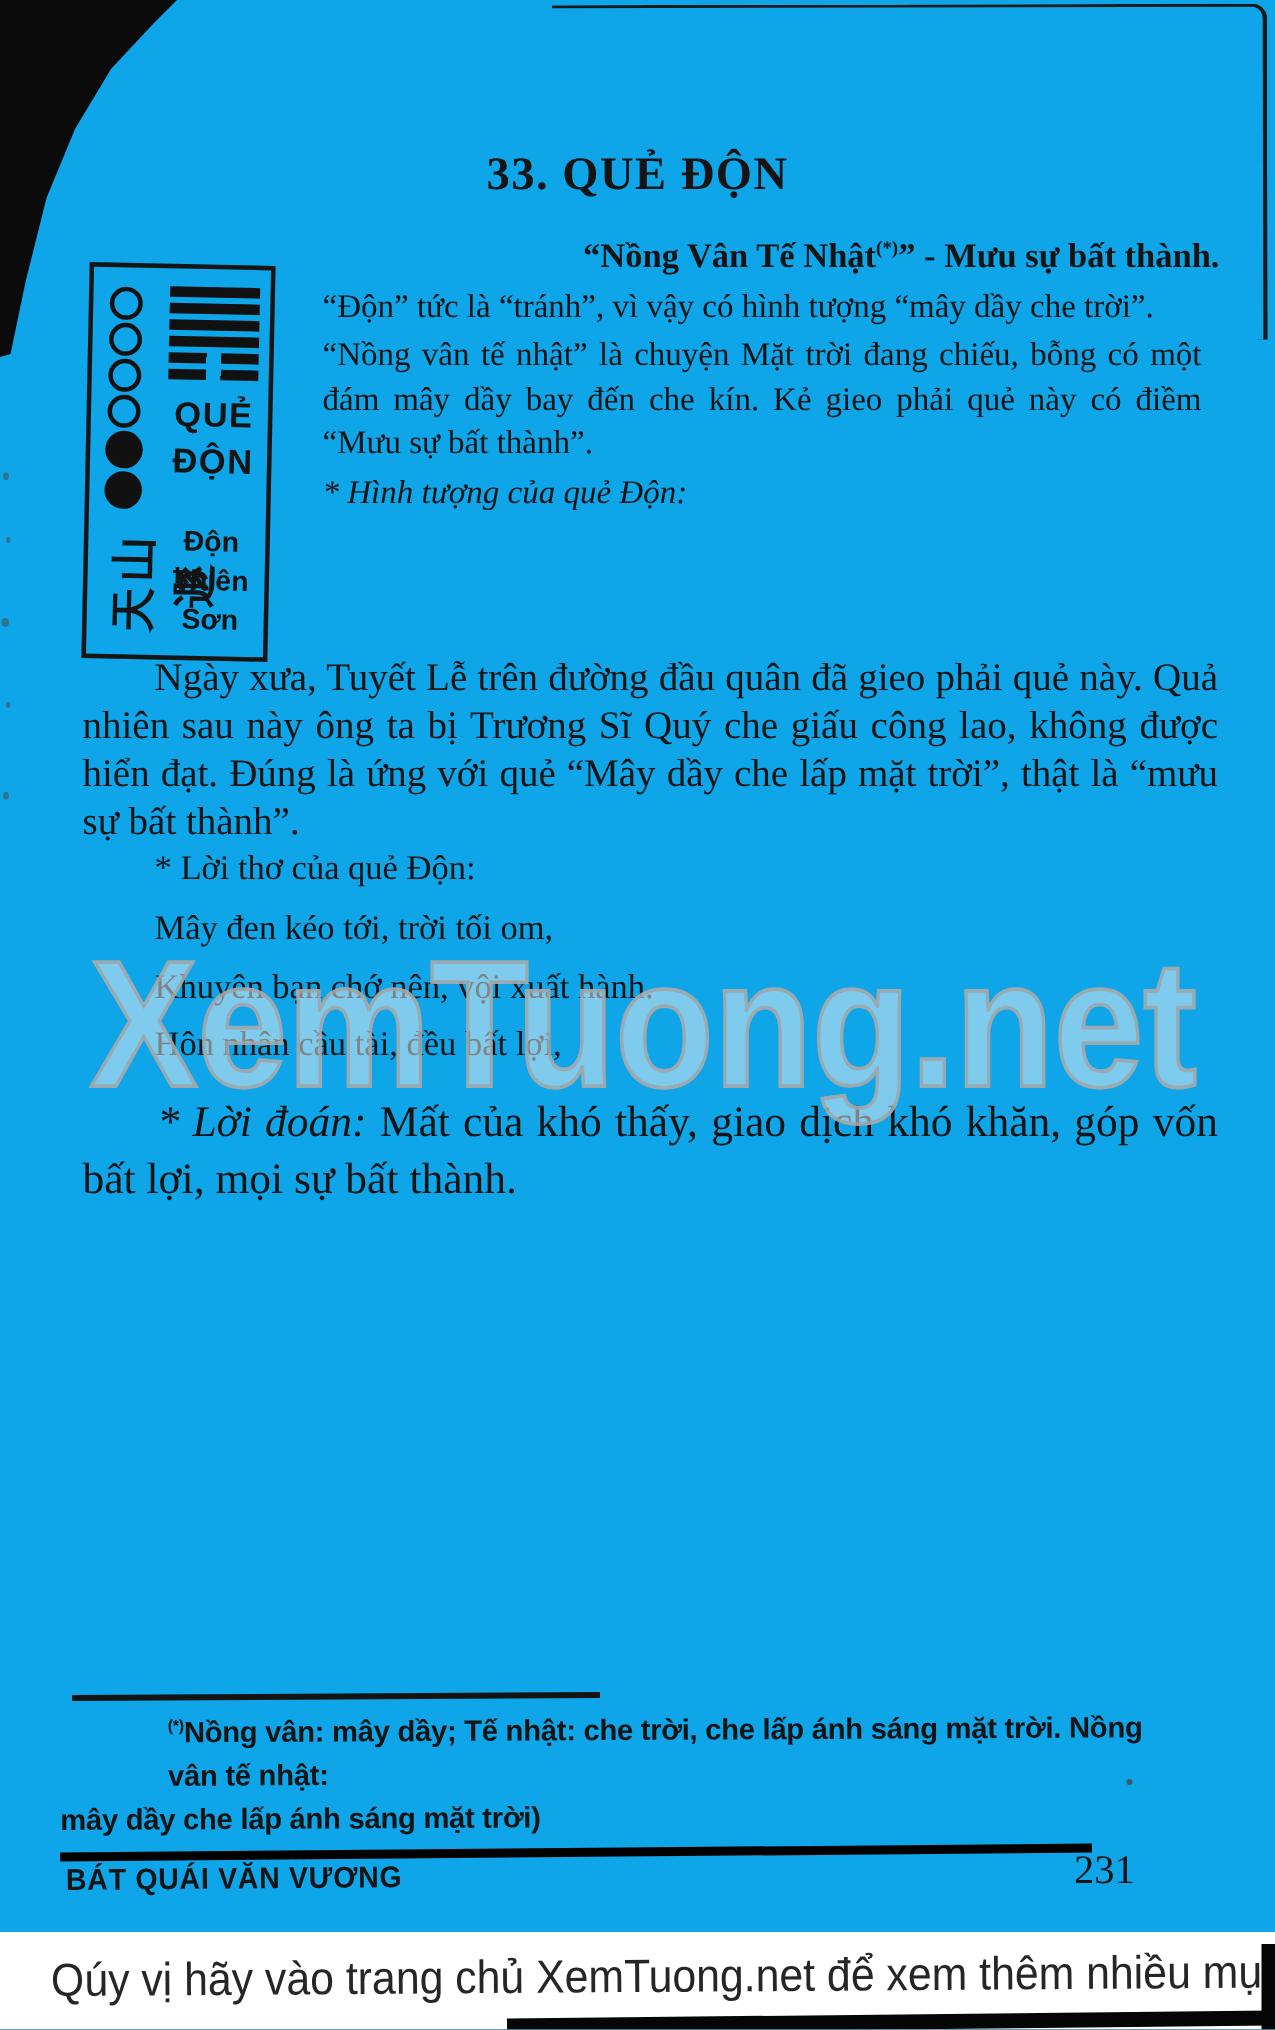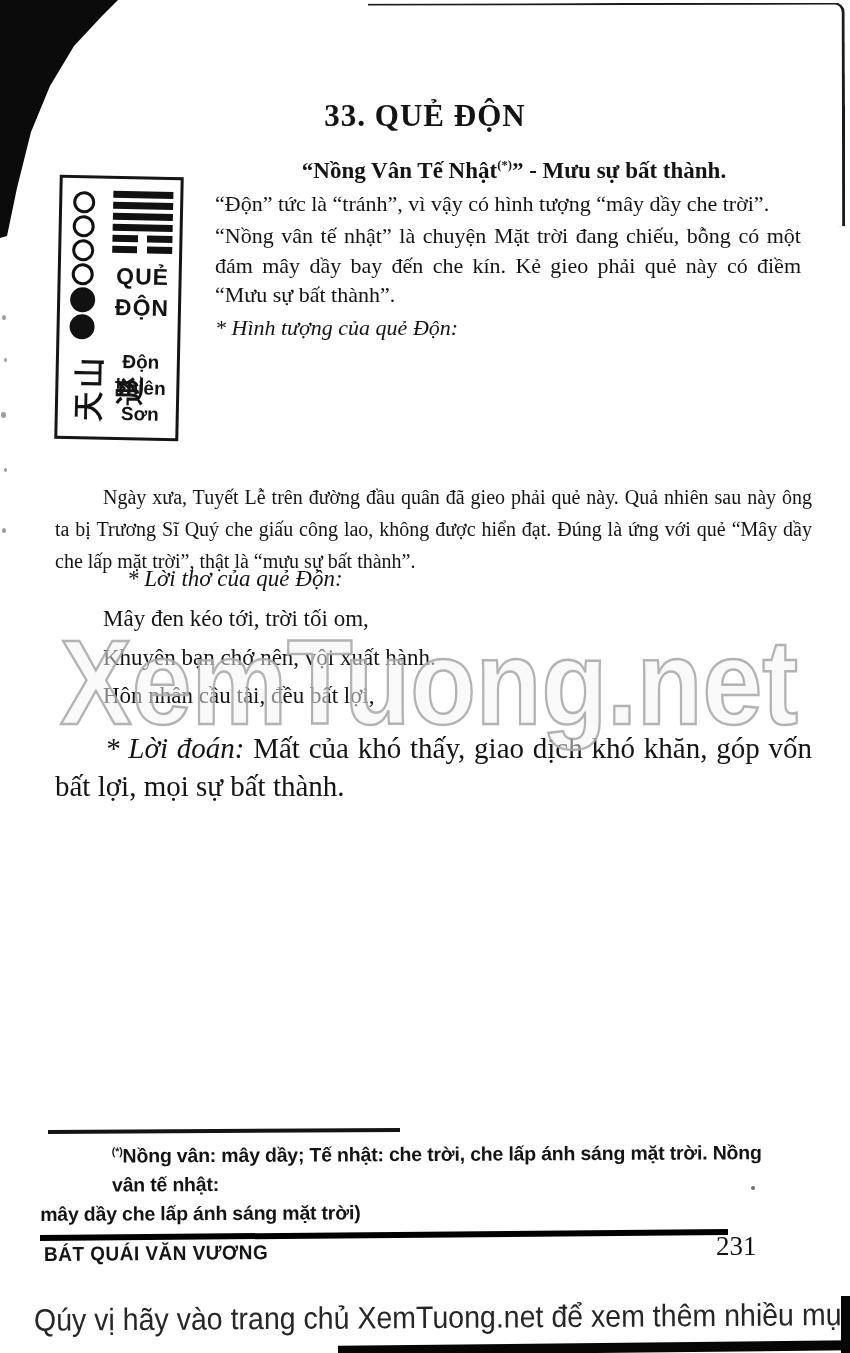--- a/index.html
+++ b/index.html
@@ -1,20 +1,20 @@
 <!DOCTYPE html>
 <html lang="vi"><head>
 <meta charset="utf-8">
 <style>
   html,body{margin:0;padding:0;background:#888;}
   .page{
     position:relative;
     width:850px;height:1353px;
     margin:0 auto;
-    background:#ffffff;
+    background:#0ea5e9;
     overflow:hidden;
     font-family:"Liberation Serif","DejaVu Serif",serif;
     color:#141414;
   }
   
   .blob-topleft{
     position:absolute;left:0;top:0;width:120px;height:238px;background:#0b0b0b;
     clip-path:polygon(0 0,118px 0,102px 16px,74px 46px,50px 86px,31px 132px,17px 188px,7px 236px,0 238px);
   }
   .edge-topright{
@@ -39,27 +39,27 @@
   .hline.broken{background:linear-gradient(to right,#111 0 42%,transparent 42% 58%,#111 58% 100%);}
   .que-label{position:absolute;left:51px;top:82px;width:62px;text-align:center;
     font-family:"Liberation Sans",sans-serif;font-weight:bold;font-size:23px;line-height:31px;letter-spacing:1px;}
   .chinese{position:absolute;left:-22px;top:192px;width:100px;height:34px;
     transform:rotate(-90deg);font-size:30px;font-weight:bold;letter-spacing:4px;text-align:center;
     font-family:"DejaVu Sans","Liberation Sans",sans-serif;}
   .hex-name{position:absolute;left:51px;top:170px;width:62px;text-align:center;
     font-family:"Liberation Sans",sans-serif;font-weight:bold;font-size:19px;line-height:26px;}
   
   .toptext{position:absolute;left:215px;top:156px;width:598px;font-size:22px;line-height:29.5px;text-align:justify;}
-  .toptext .heading{font-weight:bold;font-size:23px;text-align:center;margin-bottom:3px;}
+  .toptext .heading{font-weight:bold;font-size:23px;text-align:right;margin-bottom:3px;}
   .toptext p{margin:0 12px 3px 0;}
   sup{font-size:0.55em;vertical-align:super;line-height:0;}
   .ital{font-style:italic;}
-  .para-main{position:absolute;left:55px;top:481px;width:757px;font-size:20px;line-height:32px;
+  .para-main{position:absolute;left:55px;top:436px;width:757px;font-size:26px;line-height:32px;
     text-align:justify;text-indent:48px;}
-  .poem-head{position:absolute;left:103px;top:566px;font-size:23px;font-style:italic;margin-left:24px;}
+  .poem-head{position:absolute;left:103px;top:566px;font-size:23px;}
   .poem{position:absolute;left:103px;top:600px;font-size:23px;line-height:38.5px;}
   .loi-doan{position:absolute;left:55px;top:729px;width:757px;font-size:29px;line-height:38px;
     text-align:justify;text-indent:50px;}
   .loi-ban{position:absolute;left:55px;top:785px;width:757px;font-size:23px;line-height:38px;
     text-align:justify;text-indent:50px;}
   
   .watermark{position:absolute;left:58px;top:608px;width:745px;height:150px;z-index:5;pointer-events:none;opacity:.9;}
   
   .fn-rule{position:absolute;left:48px;top:1129px;width:352px;height:4px;background:#131313;transform:rotate(-0.35deg);}
   .footnote{position:absolute;left:40px;top:1140px;width:740px;

